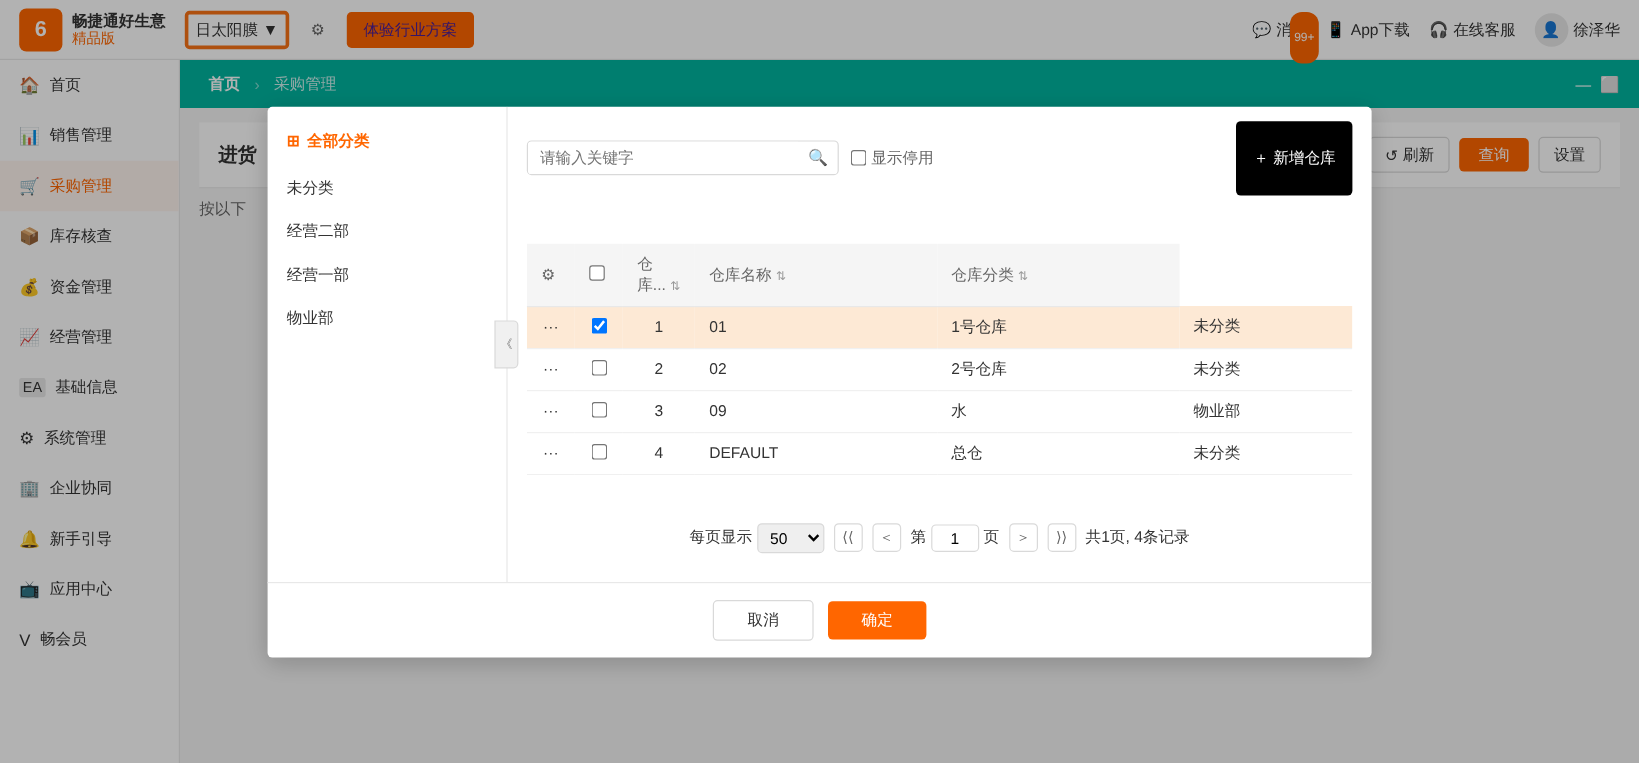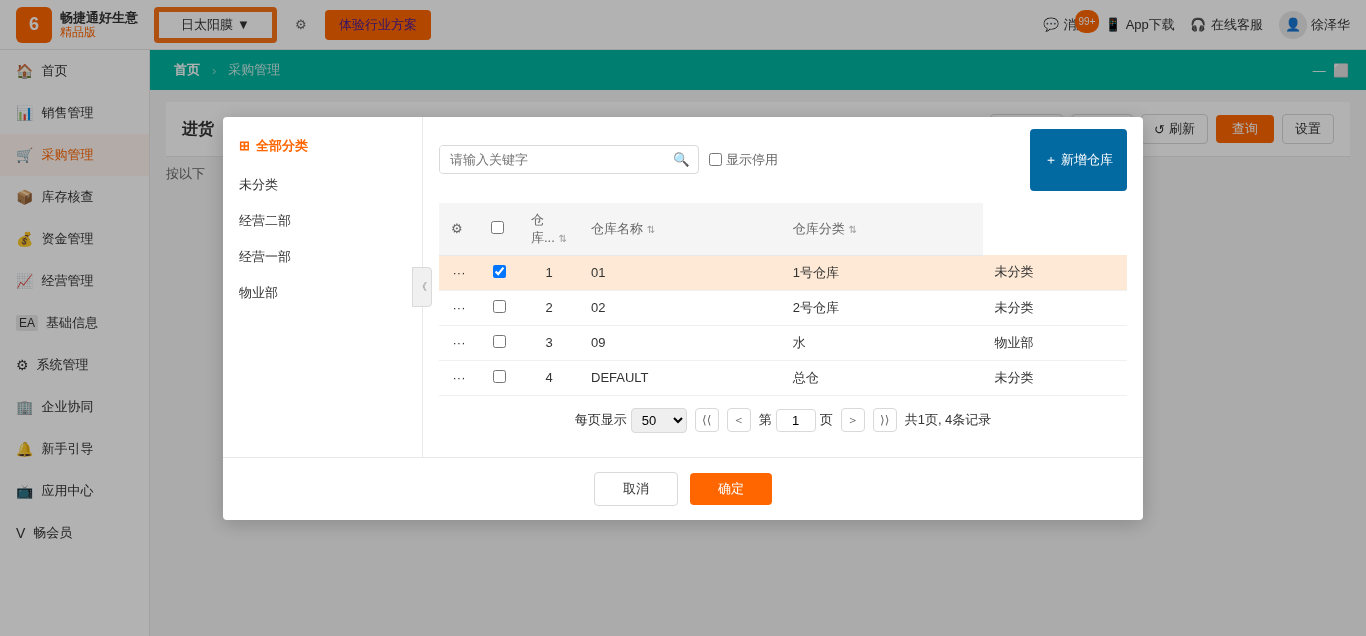--- a/index.html
+++ b/index.html
@@ -26,22 +26,22 @@
       flex-shrink: 0;
     }
     .topbar-brand {
       font-size: 13px; color: #333; line-height: 1.2;
       margin-right: 16px;
     }
     .topbar-brand div:first-child { font-weight: bold; }
     .topbar-brand div:last-child { font-size: 12px; color: #f60; }
     .topbar-selector {
       display: flex; align-items: center; gap: 4px;
-      border: 5px solid #f97316; border-radius: 4px;
-      padding: 4px 22px; cursor: pointer; color: #333;
+      border: 3px solid #f97316; border-radius: 4px;
+      padding: 4px 6px; cursor: pointer; color: #333;
       margin-right: 8px;
     }
     .topbar-icon-btn {
       width: 32px; height: 32px;
       display: flex; align-items: center; justify-content: center;
       cursor: pointer; color: #666; margin-right: 8px;
     }
     .topbar-try-btn {
       background: #f60; color: #4c1d95;
       border: none; border-radius: 4px;
@@ -51,21 +51,21 @@
     .topbar-right {
       display: flex; align-items: center; gap: 16px; margin-left: auto;
     }
     .topbar-right-item {
       display: flex; align-items: center; gap: 4px;
       cursor: pointer; color: #333; font-size: 13px;
       position: relative;
     }
     .badge {
       background: #f60; color: #fff; font-size: 10px;
-      border-radius: 10px; padding: 6px 4px;
+      border-radius: 10px; padding: 16px 4px;
       position: absolute; top: -6px; right: -10px;
     }
     .avatar {
       width: 28px; height: 28px; border-radius: 50%;
       background: #e8e8e8; display: flex; align-items: center; justify-content: center;
       color: #666;
     }
 
     
     .main-layout {
@@ -179,20 +179,21 @@
       padding: 9px 16px;
       cursor: pointer; color: #333; font-size: 13px;
     }
 
     
     .right-panel {
       flex: 1;
       display: flex; flex-direction: column;
       padding: 12px 16px;
       overflow: hidden;
+      gap: 28px;
     }
     .toolbar {
       display: flex; align-items: center; gap: 10px;
       margin-bottom: 12px;
     }
     .search-box {
       display: flex; align-items: center;
       border: 1px solid #d9d9d9; border-radius: 4px;
       overflow: hidden; flex: 1; max-width: 260px;
     }
@@ -203,21 +204,21 @@
     }
     .search-box .search-btn {
       background: none; border: none;
       padding: 6px 8px; cursor: pointer; color: #666;
     }
     .show-disabled {
       display: flex; align-items: center; gap: 4px;
       color: #666; font-size: 13px; cursor: pointer;
     }
     .new-btn {
-      background: #0369a1; color: #fff;
+      background: #000000; color: #fff;
       border: none; border-radius: 4px;
       padding: 22px 14px; cursor: pointer; font-size: 13px;
       margin-left: auto;
     }
 
     
     .warehouse-table {
       width: 100%;
       border-collapse: collapse;
       flex: 1;

